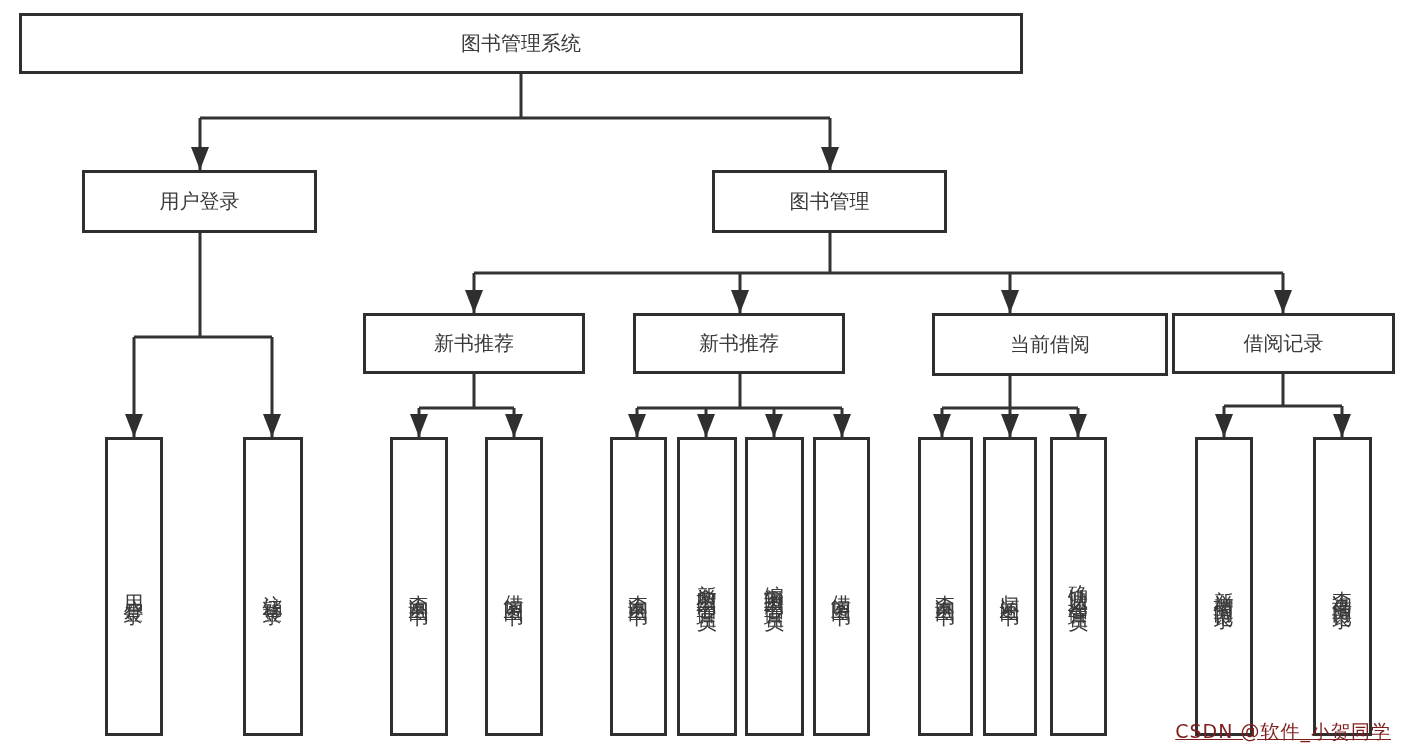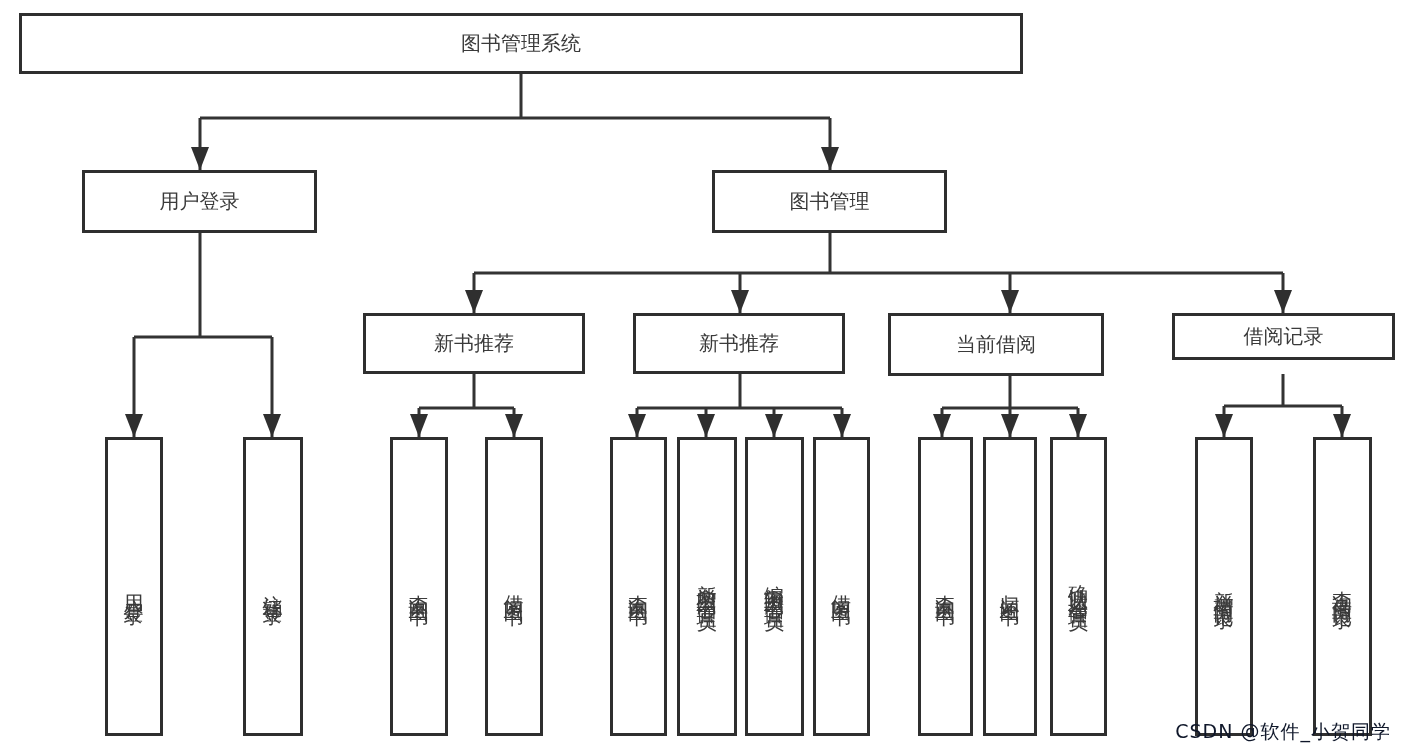--- a/index.html
+++ b/index.html
@@ -42,23 +42,24 @@
     text-orientation: mixed;
     letter-spacing: 4px;
     line-height: 1;
     white-space: normal;
   }
   #watermark {
     position: absolute;
     right: 14px;
     bottom: 2px;
     font-size: 19px;
-    color: #0f172a;
+    color: #7f1d1d;
     z-index: 5;
     letter-spacing: 1px;
+    text-decoration: underline;
   }
 </style>
 </head>
 <body>
 
 <div id="stage">
 
   <svg id="wires" viewBox="0 0 1405 747" xmlns="http://www.w3.org/2000/svg">
     <g>
       <path d="M521 68 V118 M200 118 H830 M200 118 V170 M830 118 V170"></path>
@@ -102,22 +103,22 @@
     </g>
   </svg>
 
   <div class="node" style="left:19px; top:13px; width:1004px; height:61px;">图书管理系统</div>
 
   <div class="node" style="left:82px; top:170px; width:235px; height:63px;">用户登录</div>
   <div class="node" style="left:712px; top:170px; width:235px; height:63px;">图书管理</div>
 
   <div class="node" style="left:363px; top:313px; width:222px; height:61px;">新书推荐</div>
   <div class="node" style="left:633px; top:313px; width:212px; height:61px;">新书推荐</div>
-  <div class="node" style="left:888px; top:313px; width:216px; height:63px;">当前借阅</div>
-  <div class="node" style="left:1172px; top:313px; width:223px; height:47px;">借阅记录</div>
+  <div class="node" style="left:932px; top:313px; width:236px; height:63px;">当前借阅</div>
+  <div class="node" style="left:1172px; top:313px; width:223px; height:61px;">借阅记录</div>
 
   <div class="node vnode" style="left:105px; top:437px; width:58px; height:299px;">用户登录</div>
   <div class="node vnode" style="left:243px; top:437px; width:60px; height:299px;">注销登录</div>
 
   <div class="node vnode" style="left:390px; top:437px; width:58px; height:299px;">查询图书</div>
   <div class="node vnode" style="left:485px; top:437px; width:58px; height:299px;">借阅图书</div>
 
   <div class="node vnode" style="left:610px; top:437px; width:57px; height:299px;">查询图书</div>
   <div class="node vnode" style="left:677px; top:437px; width:60px; height:299px;">新增图书（管理员）</div>
   <div class="node vnode" style="left:745px; top:437px; width:59px; height:299px;">编辑图书（管理员）</div>

